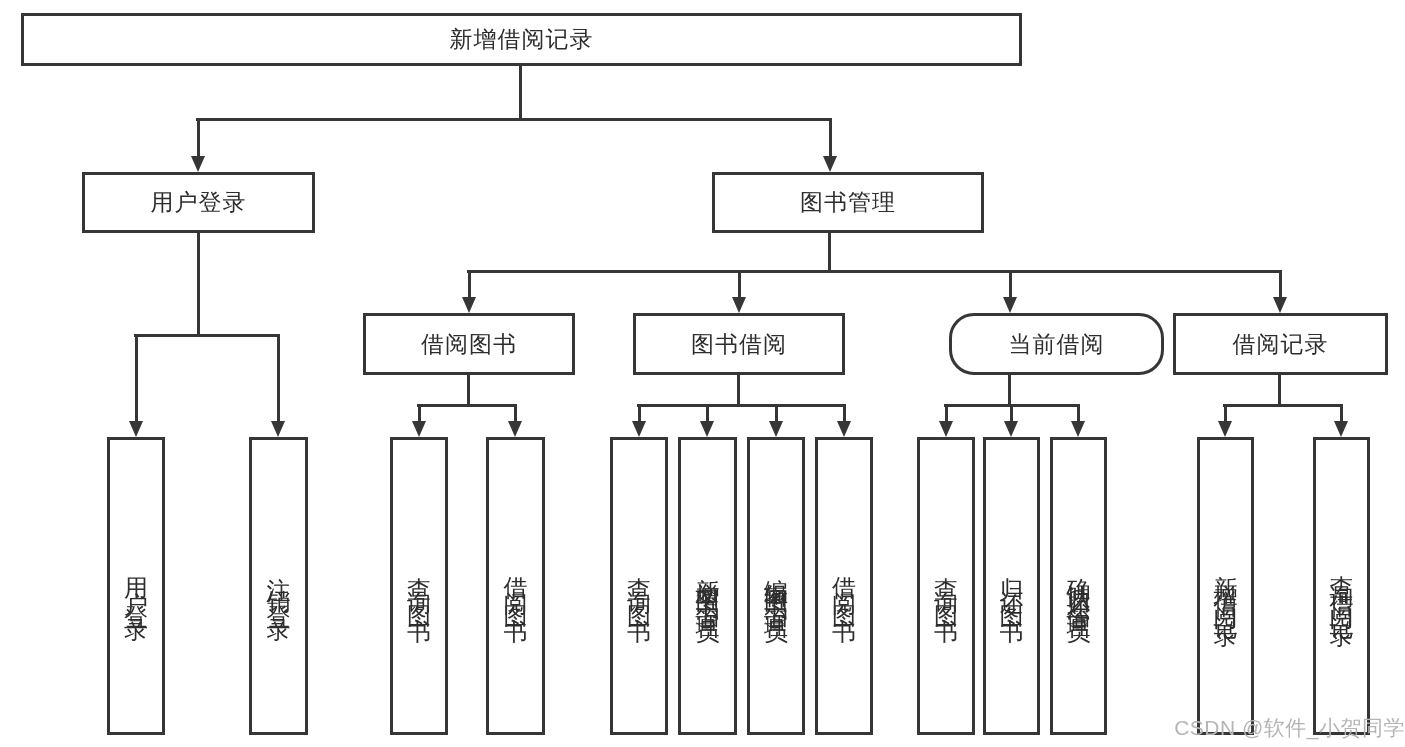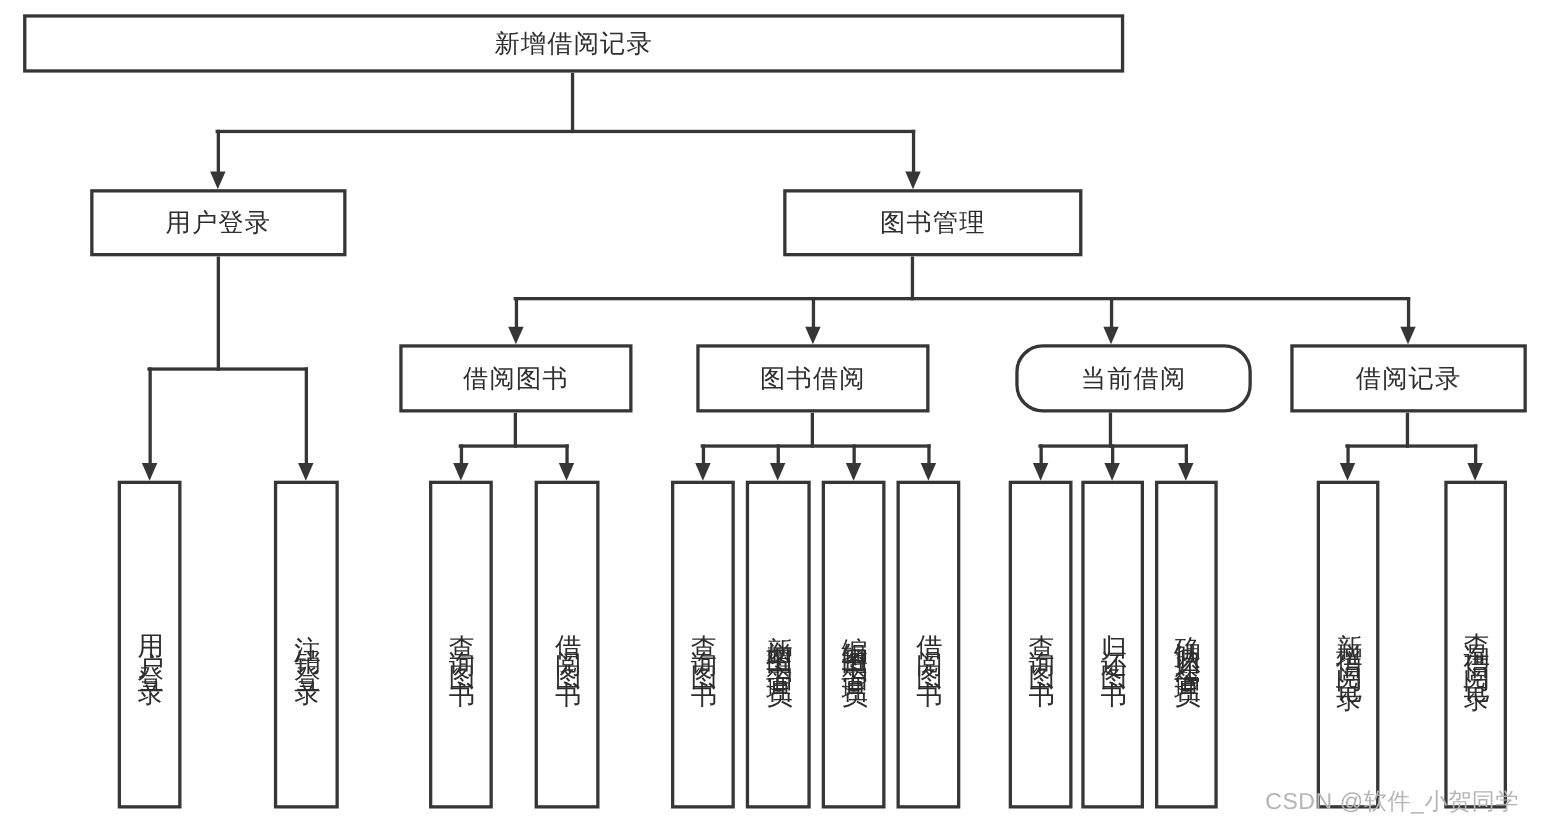--- a/index.html
+++ b/index.html
@@ -34,21 +34,21 @@
   #connectors .arrow{position:absolute;width:15px;z-index:1;}
   #connectors .arrow::before{
     content:"";position:absolute;left:6px;top:0;bottom:13px;width:3px;background:var(--line);
   }
   #connectors .arrow::after{
     content:"";position:absolute;left:0;bottom:0;width:0;height:0;
     border-left:7.5px solid transparent;border-right:7.5px solid transparent;
     border-top:16px solid var(--line);
   }
   .watermark{
-    position:absolute;top:714px;right:24px;z-index:3;
+    position:absolute;top:714px;right:0;z-index:3;
     color:#b5b5b5;font-size:21px;letter-spacing:0.5px;
   }
 </style>
 </head>
 <body>
 
 <div class="box" style="left:21px;top:13px;width:1001px;height:53px;">
   <span>新增借阅记录</span>
 </div>
 
@@ -58,21 +58,21 @@
 <div class="box" style="left:712px;top:172px;width:272px;height:61px;">
   <span>图书管理</span>
 </div>
 
 <div class="box" style="left:363px;top:313px;width:212px;height:62px;">
   <span>借阅图书</span>
 </div>
 <div class="box" style="left:633px;top:313px;width:212px;height:62px;">
   <span>图书借阅</span>
 </div>
-<div class="box" style="left:923px;top:313px;width:215px;height:62px;border-radius:25px;">
+<div class="box" style="left:949px;top:313px;width:215px;height:62px;border-radius:25px;">
   <span>当前借阅</span>
 </div>
 <div class="box" style="left:1173px;top:313px;width:215px;height:62px;">
   <span>借阅记录</span>
 </div>
 
 <div class="box vbox" style="left:107px;top:437px;width:58px;height:298px;">
   <span style="letter-spacing: 14px;">用户登录</span>
 </div>
 <div class="box vbox" style="left:249px;top:437px;width:59px;height:298px;">

